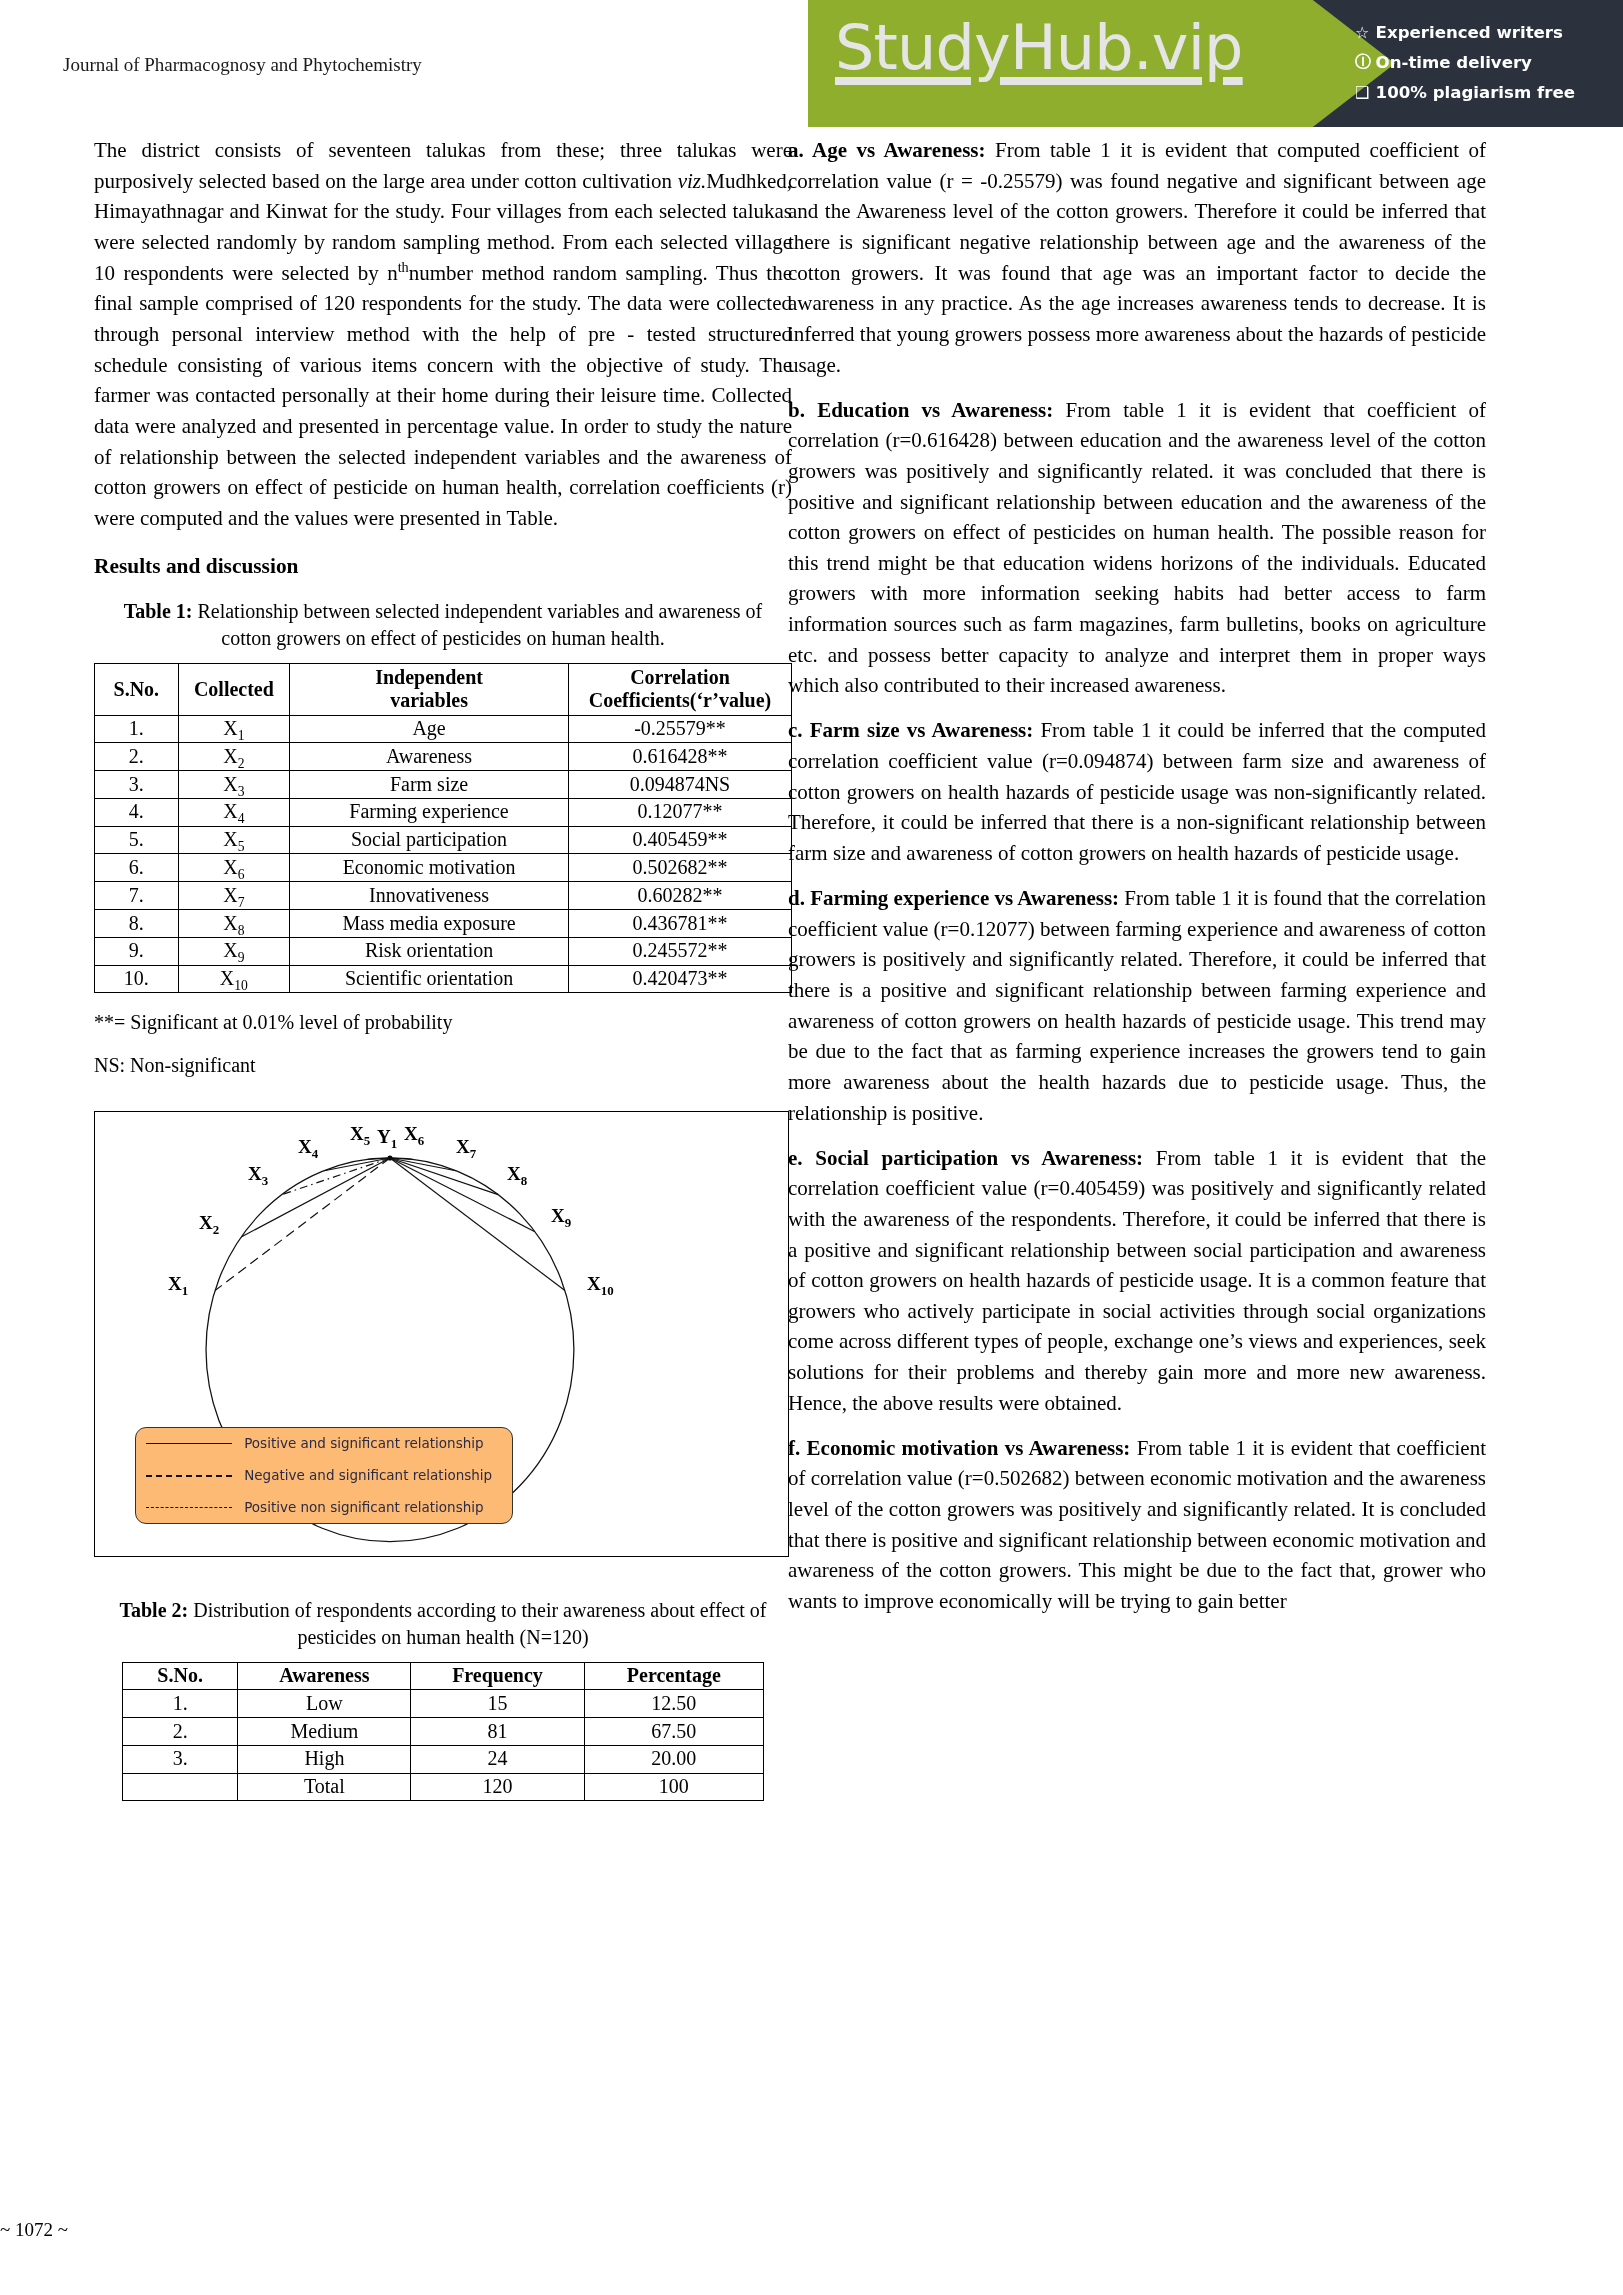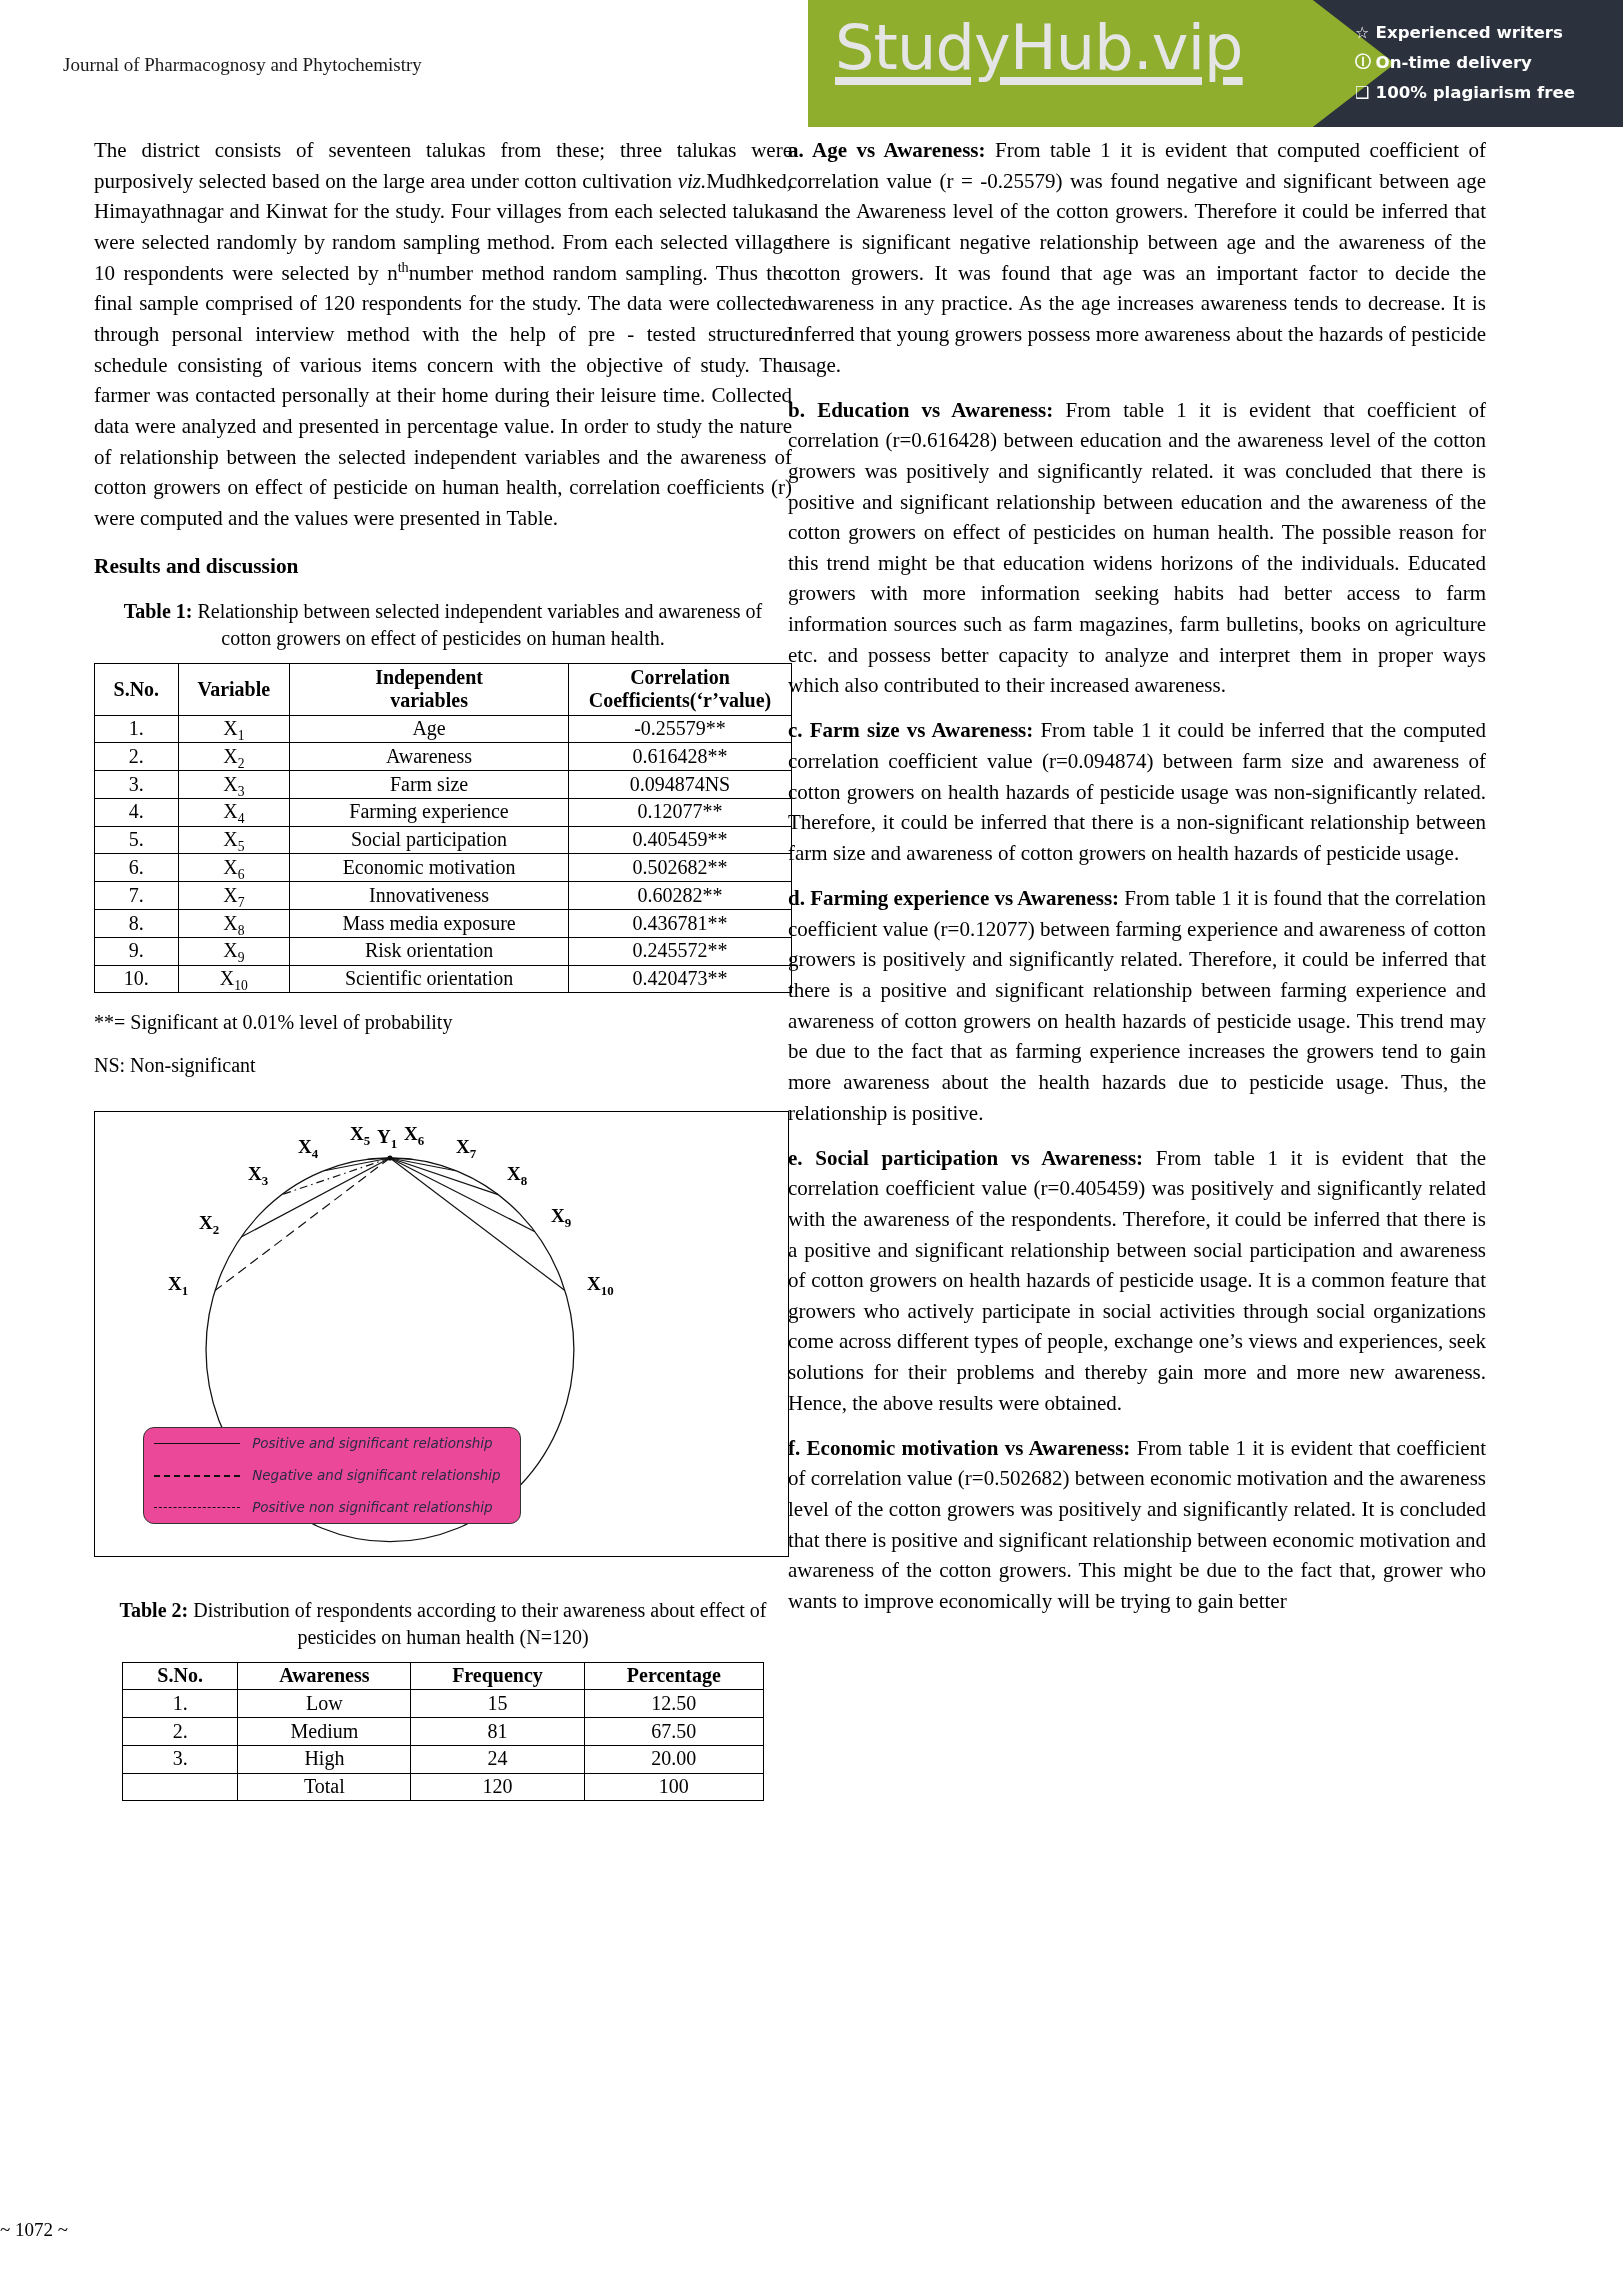--- a/index.html
+++ b/index.html
@@ -75,25 +75,24 @@
     margin-top:32px;
     border:1.6px solid #000;
     width:693px; height:444px;
     position:relative;
     background:#fff;
   }
   #diagram-svg { position:absolute; left:0; top:0; }
   .vlabel { position:absolute; font-size:19px; font-weight:bold; font-family:"Liberation Serif", serif; }
   
   #legend {
-    position:absolute; left:48px; top:315px;
+    position:absolute; left:40px; top:315px;
     width:376px; height:95px;
     border:1.2px solid #333; border-radius:11px;
-    background:#ec4899;
-    font-style:italic;
+    background:#fdba74;
   }
   .lg-row { display:flex; align-items:center; height:32px; padding-left:9.5px; }
   .lg-key { width:86px; height:0; margin-right:12.7px; }
   .lg-solid  { border-top:1.6px solid #111; }
   .lg-dashed { border-top:2.4px dashed #111; }
   .lg-dashdot{ border-top:1.6px dashed #111; }
   .lg-text { font-family:"DejaVu Sans", sans-serif; font-size:13.5px; color:#2b2b44; white-space:nowrap; }
   
   #footer {
     position:absolute; left:0; top:2219px; width:1623px;
@@ -130,21 +129,21 @@
   <p class="para"><span>The district consists of seventeen talukas from these; three talukas were purposively selected based on the large area under cotton cultivation </span><span class="ital">viz.</span><span>Mudhked, Himayathnagar and Kinwat for the study. Four villages from each selected talukas were selected randomly by random sampling method. From each selected village 10 respondents were selected by n</span><sup>th</sup><span>number method random sampling. Thus the final sample comprised of 120 respondents for the study. The data were collected through personal interview method with the help of pre - tested structured schedule consisting of various items concern with the objective of study. The farmer was contacted personally at their home during their leisure time. Collected data were analyzed and presented in percentage value. In order to study the nature of relationship between the selected independent variables and the awareness of cotton growers on effect of pesticide on human health, correlation coefficients (r) were computed and the values were presented in Table.</span></p>
 
   <h3 class="section">Results and discussion</h3>
 
   <div class="tbl-caption"><b>Table 1:</b><span> Relationship between selected independent variables and awareness of cotton growers on effect of pesticides on human health.</span></div>
 
   <table class="doc">
     <thead>
       <tr>
         <th style="width:12%">S.No.</th>
-        <th style="width:16%">Variable</th>
+        <th style="width:16%">Collected</th>
         <th style="width:40%">
           <span>Independent</span><br>
           <span>variables</span>
         </th>
         <th style="width:32%">
           <span>Correlation</span><br>
           <span>Coefficients(‘r’value)</span>
         </th>
       </tr>
     </thead>

